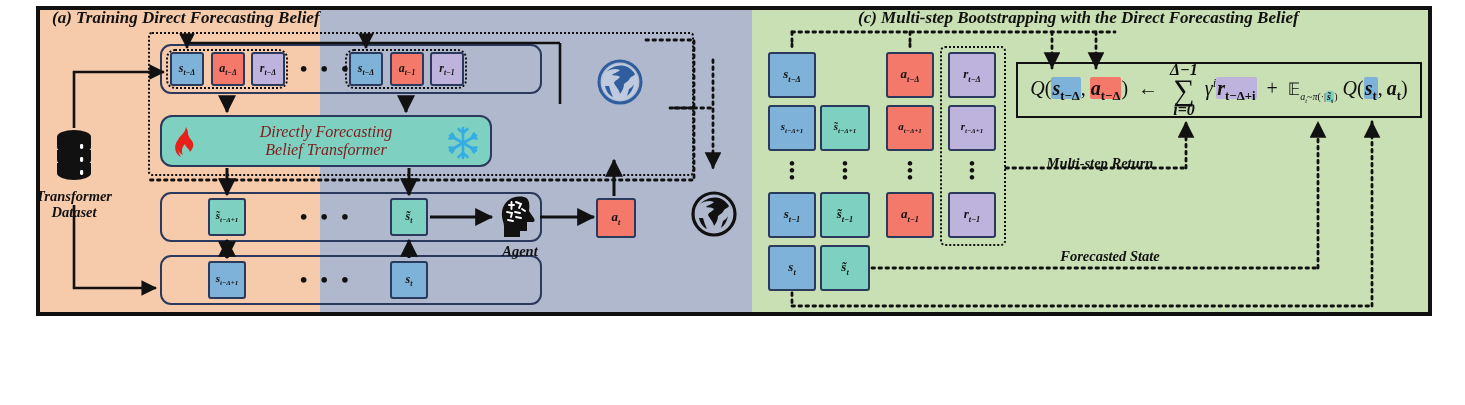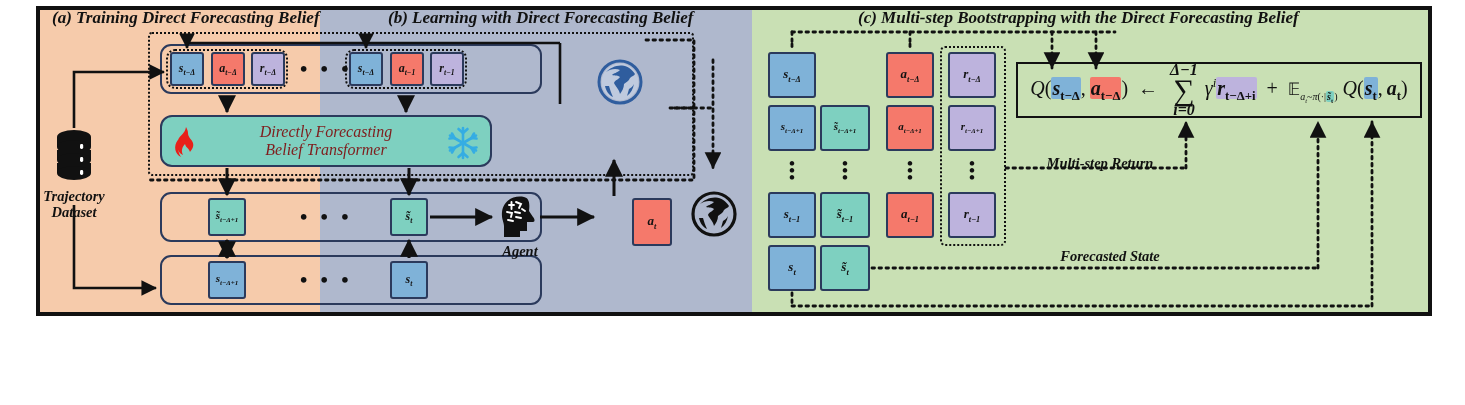--- a/index.html
+++ b/index.html
@@ -170,21 +170,20 @@
 </head>
 <body>
 
 <div id="figure">
 
   <div class="panel" id="panel-a"></div>
   <div class="panel" id="panel-b"></div>
   <div class="panel" id="panel-c"></div>
 
   <div class="panel-title" id="title-a">(a) Training Direct Forecasting Belief</div>
-  <div class="panel-title" id="title-b">(b) Learning with Direct Forecasting Belief</div>
   <div class="panel-title" id="title-c">(c) Multi-step Bootstrapping with the Direct Forecasting Belief</div>
 
   <div class="dash-box" style="left:148px; top:32px; width:546px; height:144px; border-radius:4px;"></div>
 
   <div class="group-box" style="left:160px; top:44px; width:382px; height:50px;"></div>
 
   <div class="dash-box" style="left:166px; top:49px; width:122px; height:40px;"></div>
 
   <div class="dash-box" style="left:345px; top:49px; width:122px; height:40px;"></div>
 
@@ -270,21 +269,21 @@
       <rect x="5" y="35" width="34" height="10"></rect>
       <ellipse cx="22" cy="45" rx="17" ry="7"></ellipse>
     </g>
     <g fill="#ffffff">
       <rect x="28" y="16" width="3.2" height="5" rx="1.4"></rect>
       <rect x="28" y="29" width="3.2" height="5" rx="1.4"></rect>
       <rect x="28" y="42" width="3.2" height="5" rx="1.4"></rect>
     </g>
   </svg>
   <div class="caption" style="left:24px; top:188px; width:100px;">
-    <div>Trajectory</div>
+    <div>Transformer</div>
     <div>Dataset</div>
   </div>
 
   <svg style="position:absolute;left:0;top:0;width:760px;height:405px;pointer-events:none;">
     <defs>
       <marker id="ah" markerWidth="7" markerHeight="7" refX="5.6" refY="3" orient="auto">
         <path d="M0,0 L6,3 L0,6 z" fill="#111"></path>
       </marker>
       <marker id="ahd" markerWidth="7" markerHeight="7" refX="5.6" refY="3" orient="auto">
         <path d="M0,0 L6,3 L0,6 z" fill="#111"></path>
@@ -334,21 +333,21 @@
       <path d="M22 11 L27 13 L25 17"></path>
       <path d="M13 21 L18 22 L17 26"></path>
       <path d="M21 21 L26 22"></path>
       <path d="M22 26 L27 27"></path>
       <path d="M14 29 L19 30"></path>
       <path d="M28 18 L31 20"></path>
     </g>
   </svg>
   <div class="caption" style="left:480px; top:243px; width:80px;">Agent</div>
 
-  <div class="tok a" style="left:596px; top:198px; width:40px; height:48px; font-size:13px;margin-left:36px;">
+  <div class="tok a" style="left:596px; top:198px; width:40px; height:40px; font-size:13px;">
     <span><i style="font-style:italic;font-weight:bold">a</i><sub>t</sub></span>
   </div>
 
   <svg width="48" height="48" viewBox="0 0 48 48" style="position:absolute;left:596px;top:58px;">
     <circle cx="24" cy="24" r="21" fill="none" stroke="#2f5d9e" stroke-width="3"></circle>
     <circle cx="24" cy="24" r="18.5" fill="#bfcade"></circle>
     <path d="M10 14 C14 11 20 10 24 12 C21 15 18 15 16 17 C19 18 22 17 24 19 C22 22 19 22 18 25 C20 29 23 31 24 36 C26 33 28 30 28 26 C30 24 33 23 34 20 C36 18 38 18 39 16 C36 11 31 8 26 7.5 C20 7 14 10 10 14 Z" fill="#2f5d9e"></path>
     <path d="M9 28 C10 33 13 37 17 39 C15 35 14 31 13 28 Z" fill="#2f5d9e"></path>
     <path d="M33 31 C35 30 37 28 38 26 C37 31 35 35 31 38 Z" fill="#2f5d9e"></path>
   </svg>

